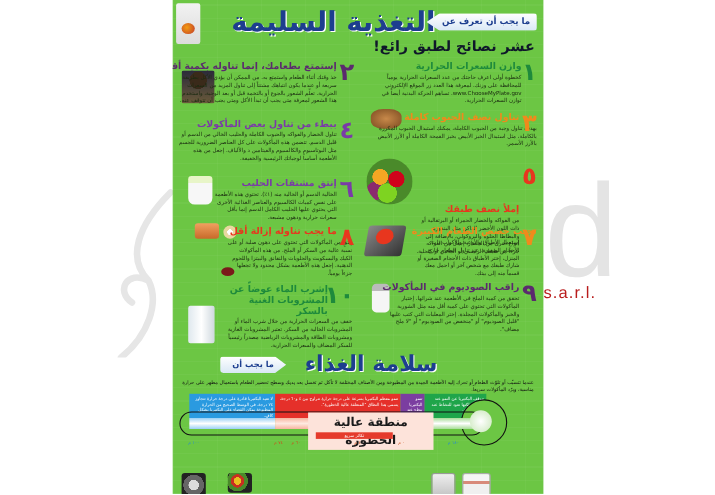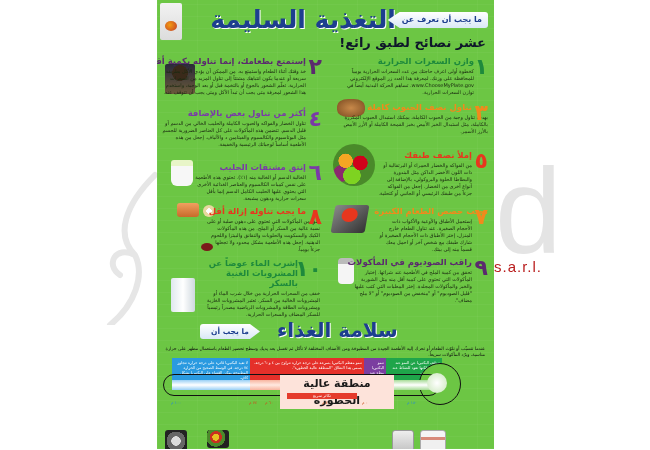--- a/index.html
+++ b/index.html
@@ -126,21 +126,21 @@
   <div class="pic" style="left:180px; top:99px; width:28px; height:18px; background:radial-gradient(ellipse, #c8894a, #7a4a20); border-radius:40%;"></div>
   <div class="tip" style="right:6px; top:102px; width:150px;">
     <span class="num" style="right:0; top:0; color:#f08a1c;">٣</span>
     <div class="head" style="margin-right:16px; color:#f08a1c;">تناول نصف الحبوب كاملة</div>
     <div class="body" style="margin-right:0;">بهدف تناول وجبة من الحبوب الكاملة، يمكنك استبدال الحبوب المكررة بالكاملة، مثل استبدال الخبز الأبيض بخبز القمحة الكاملة أو الأرز الأبيض بالأرز الأسمر.</div>
   </div>
 
   <div class="pic" style="left:176px; top:144px; width:42px; height:42px; background:radial-gradient(circle at 30% 40%, #f5a623 0 18%, transparent 19%), radial-gradient(circle at 65% 45%, #d0021b 0 20%, transparent 21%), radial-gradient(circle at 45% 75%, #7ed321 0 22%, transparent 23%), radial-gradient(circle at 20% 70%, #8b2a6e 0 18%, transparent 19%), #4a8a2a; border-radius:50%;"></div>
   <div class="tip" style="right:6px; top:150px; width:110px;">
     <span class="num" style="right:0; top:0; color:#e8361e;">٥</span>
-    <div class="head" style="margin-right:16px; color:#e8361e;">إملأ نصف طبقك</div>
+    <div class="head" style="margin-right:16px; color:#e8361e;margin-top:36px;">إملأ نصف طبقك</div>
     <div class="body" style="margin-right:16px;">من الفواكه والخضار الحمراء أو البرتقالية أو ذات اللون الأخضر الداكن مثل البندورة والبطاطا الحلوة والبروكولي، بالإضافة إلى أنواع أخرى من الخضار. إجعل من الفواكه جزءاً من طبقك الرئيسي أو الجانبي أو كتحلية.</div>
   </div>
 
   <div class="pic" style="left:176px; top:205px; width:34px; height:28px; background:linear-gradient(135deg,#888,#333); transform:skewX(-10deg);">
     <div style="position:absolute; left:8px; top:3px; width:16px; height:14px; border-radius:50%; background:#e8361e;"></div>
   </div>
   <div class="tip" style="right:6px; top:206px; width:112px;">
     <span class="num" style="right:0; top:0; color:#f08a1c;">٧</span>
     <div class="head" style="margin-right:0; color:#f08a1c;">تجنب حصص الطعام الكبيرة</div>
     <div class="body" style="margin-right:16px;">إستعمل الأطباق والأوعية والأكواب ذات الأحجام الصغيرة. عند تناول الطعام خارج المنزل، إختر الأطباق ذات الأحجام الصغيرة أو شارك طبقك مع شخص آخر أو احمل معك قسماً منه إلى بيتك.</div>
@@ -155,21 +155,21 @@
 
   <div class="pic" style="left:8px; top:64px; width:30px; height:30px; background:radial-gradient(circle at 50% 30%, #3a2a1a 0 30%, transparent 31%), linear-gradient(#2a2a3a,#6a5a3a); border-radius:2px;"></div>
   <div class="tip" style="right:174px; top:56px; width:158px;">
     <span class="num" style="right:-2px; top:0; color:#5b2a6e;">٢</span>
     <div class="head" style="margin-right:14px; color:#5b2a6e;">إستمتع بطعامك، إنما تناوله بكمية أقل</div>
     <div class="body" style="margin-right:14px;">خذ وقتك أثناء الطعام واستمتع به. من الممكن أن يؤدي الأكل بطريقة سريعة أو عندما يكون انتباهك مشتتاً إلى تناول المزيد من السعرات الحرارية. تعلّم الشعور بالجوع أو بالتخمة قبل أو بعد الوجبة، واستخدم هذا الشعور لمعرفة متى يجب أن تبدأ الأكل ومتى يجب أن تتوقف عنه.</div>
   </div>
 
   <div class="tip" style="right:174px; top:108px; width:158px;">
     <span class="num" style="right:-2px; top:0; color:#7a3aa8;">٤</span>
-    <div class="head" style="margin-right:14px; color:#7a3aa8;">أكثر من تناول بعض بالإضافة</div>
+    <div class="head" style="margin-right:14px; color:#7a3aa8;">ببطء من تناول بعض المأكولات</div>
     <div class="body" style="margin-right:14px;">تناول الخضار والفواكه والحبوب الكاملة والحليب الخالي من الدسم أو قليل الدسم. تتضمن هذه المأكولات على كل العناصر الضرورية للجسم مثل البوتاسيوم والكالسيوم والفيتامين د والألياف. إجعل من هذه الأطعمة أساساً لوجباتك الرئيسية والخفيفة.</div>
   </div>
 
   <div class="pic" style="left:14px; top:160px; width:22px; height:26px; background:linear-gradient(#e8f5c8 0 25%, #f7f7f7 25%); border-radius:3px 3px 6px 6px;"></div>
   <div class="tip" style="right:174px; top:162px; width:128px;">
     <span class="num" style="right:-2px; top:0; color:#7a3aa8;">٦</span>
     <div class="head" style="margin-right:14px; color:#7a3aa8;">إنتق مشتقات الحليب</div>
     <div class="body" style="margin-right:14px;">الخالية الدسم أو الخالية منه (١٪). تحتوي هذه الأطعمة على نفس كميات الكالسيوم والعناصر الغذائية الأخرى التي يحتوي عليها الحليب الكامل الدسم إنما بأقل سعرات حرارية ودهون مشبعة.</div>
   </div>
 

